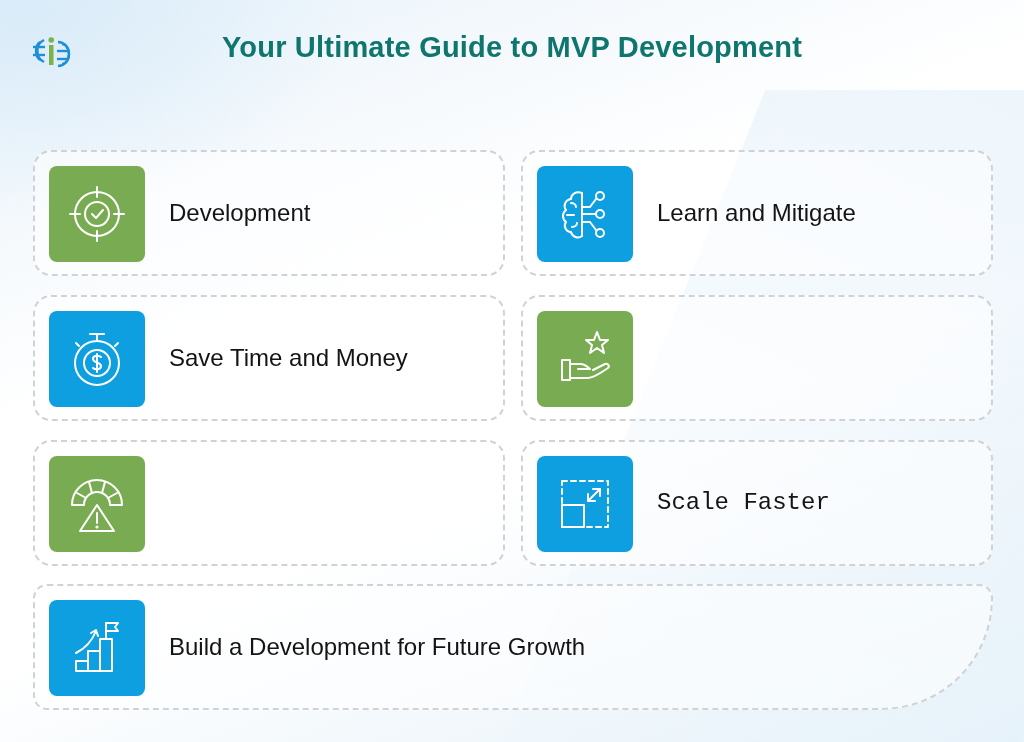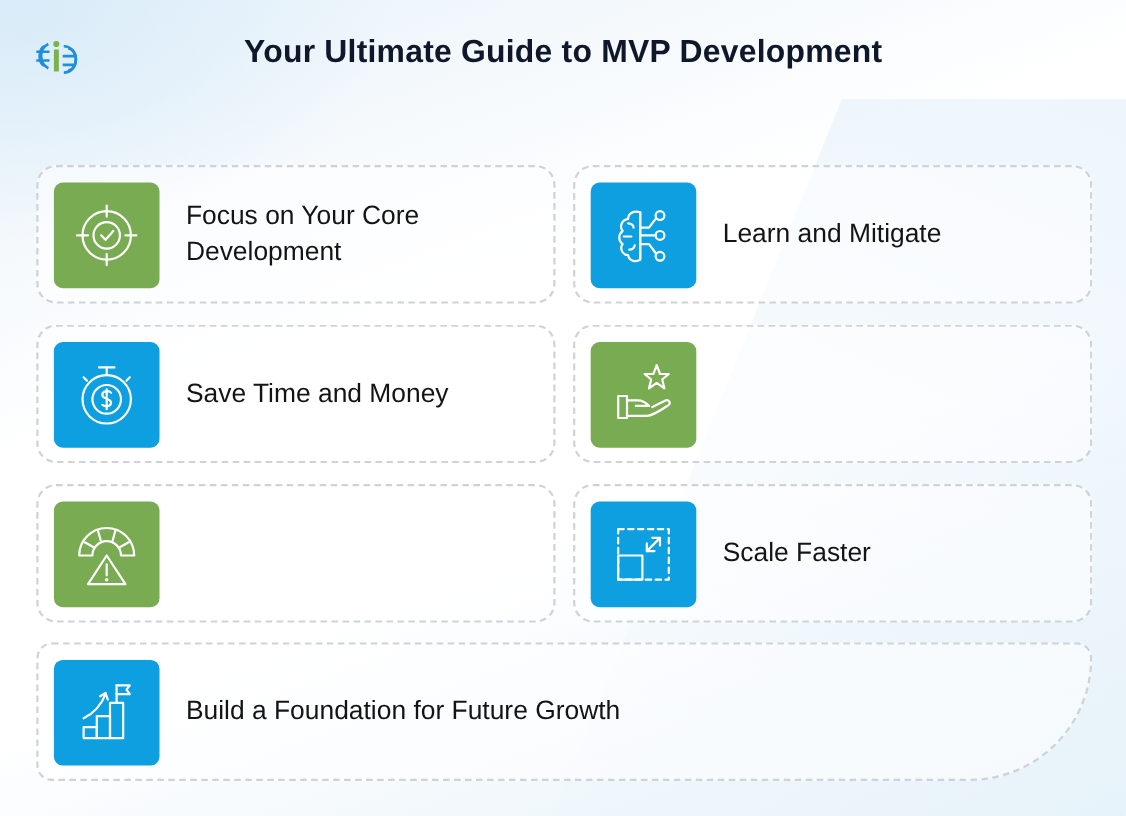--- a/index.html
+++ b/index.html
@@ -21,21 +21,21 @@
   .bg-shape.s2 {
     left: -60px; top: -40px; width: 420px; height: 260px;
     background: radial-gradient(ellipse at 20% 20%, rgba(214,234,248,0.8), rgba(255,255,255,0) 70%);
   }
   .logo {
     position: absolute; left: 30px; top: 32px; width: 42px; height: 38px;
   }
   .title {
     position: absolute; left: 0; right: 0; top: 31px;
     text-align: center; font-size: 29px; font-weight: 700; letter-spacing: 0.2px;
-    color: #0f172a;
+    color: #0f766e;
   }
   .card {
     position: absolute;
     border: 2px dashed #cfd3d8;
     border-radius: 18px;
     background: rgba(255,255,255,0.55);
   }
   .card .icon-box {
     position: absolute; left: 14px; top: 14px;
     width: 96px; height: 96px; border-radius: 8px;
@@ -87,21 +87,20 @@
         <line x1="33" y1="6" x2="33" y2="16"></line>
         <line x1="33" y1="50" x2="33" y2="60"></line>
         <line x1="6" y1="33" x2="16" y2="33"></line>
         <line x1="50" y1="33" x2="60" y2="33"></line>
         <polyline points="28,33 32,37 39,29"></polyline>
       </g>
     </svg>
   </div>
   <div class="label">
     <div>
-      <div>Focus on Your Core</div>
       <div>Development</div>
     </div>
   </div>
 </div>
 
 <div class="card" style="left:521px; top:150px; width:472px; height:126px;">
   <div class="icon-box blue">
     <svg viewBox="0 0 66 66">
       <g fill="none" stroke="#fff" stroke-width="2" stroke-linecap="round" stroke-linejoin="round">
         <path d="M30 12 C24 10 19 13 19 18 C13 19 11 25 14 29 C10 32 10 38 14 41 C11 45 14 51 19 51 C20 56 26 58 30 55 Z"></path>
@@ -162,21 +161,21 @@
         <line x1="41" y1="11" x2="38" y2="22"></line>
         <line x1="53" y1="22" x2="44" y2="27"></line>
         <path d="M33 34 L50 60 L16 60 Z"></path>
         <line x1="33" y1="42" x2="33" y2="52"></line>
         <circle cx="33" cy="56" r="0.6" fill="#fff"></circle>
       </g>
     </svg>
   </div>
 </div>
 
-<div class="card" style="left:521px; top:440px; width:472px; height:126px;">
+<div class="card" style="left:521px; top:440px; width:472px; height:126px;font-family:Liberation Mono, monospace;">
   <div class="icon-box blue">
     <svg viewBox="0 0 66 66">
       <g fill="none" stroke="#fff" stroke-width="2" stroke-linecap="round" stroke-linejoin="round">
         <rect x="10" y="10" width="46" height="46" stroke-dasharray="5 4"></rect>
         <rect x="10" y="34" width="22" height="22" stroke-dasharray="none"></rect>
         <line x1="36" y1="30" x2="48" y2="18"></line>
         <polyline points="41,18 48,18 48,25"></polyline>
         <polyline points="36,23 36,30 43,30"></polyline>
       </g>
     </svg>
@@ -191,14 +190,14 @@
         <rect x="12" y="46" width="12" height="10"></rect>
         <rect x="24" y="36" width="12" height="20"></rect>
         <rect x="36" y="24" width="12" height="32"></rect>
         <line x1="42" y1="24" x2="42" y2="8"></line>
         <path d="M42 8 h12 l-3 4 l3 4 h-12"></path>
         <path d="M12 38 C20 34 28 26 32 16"></path>
         <polyline points="27,18 32,15 34,21"></polyline>
       </g>
     </svg>
   </div>
-  <div class="label">Build a Foundation for Future Growth</div>
+  <div class="label">Build a Development for Future Growth</div>
 </div>
 
 </body></html>

